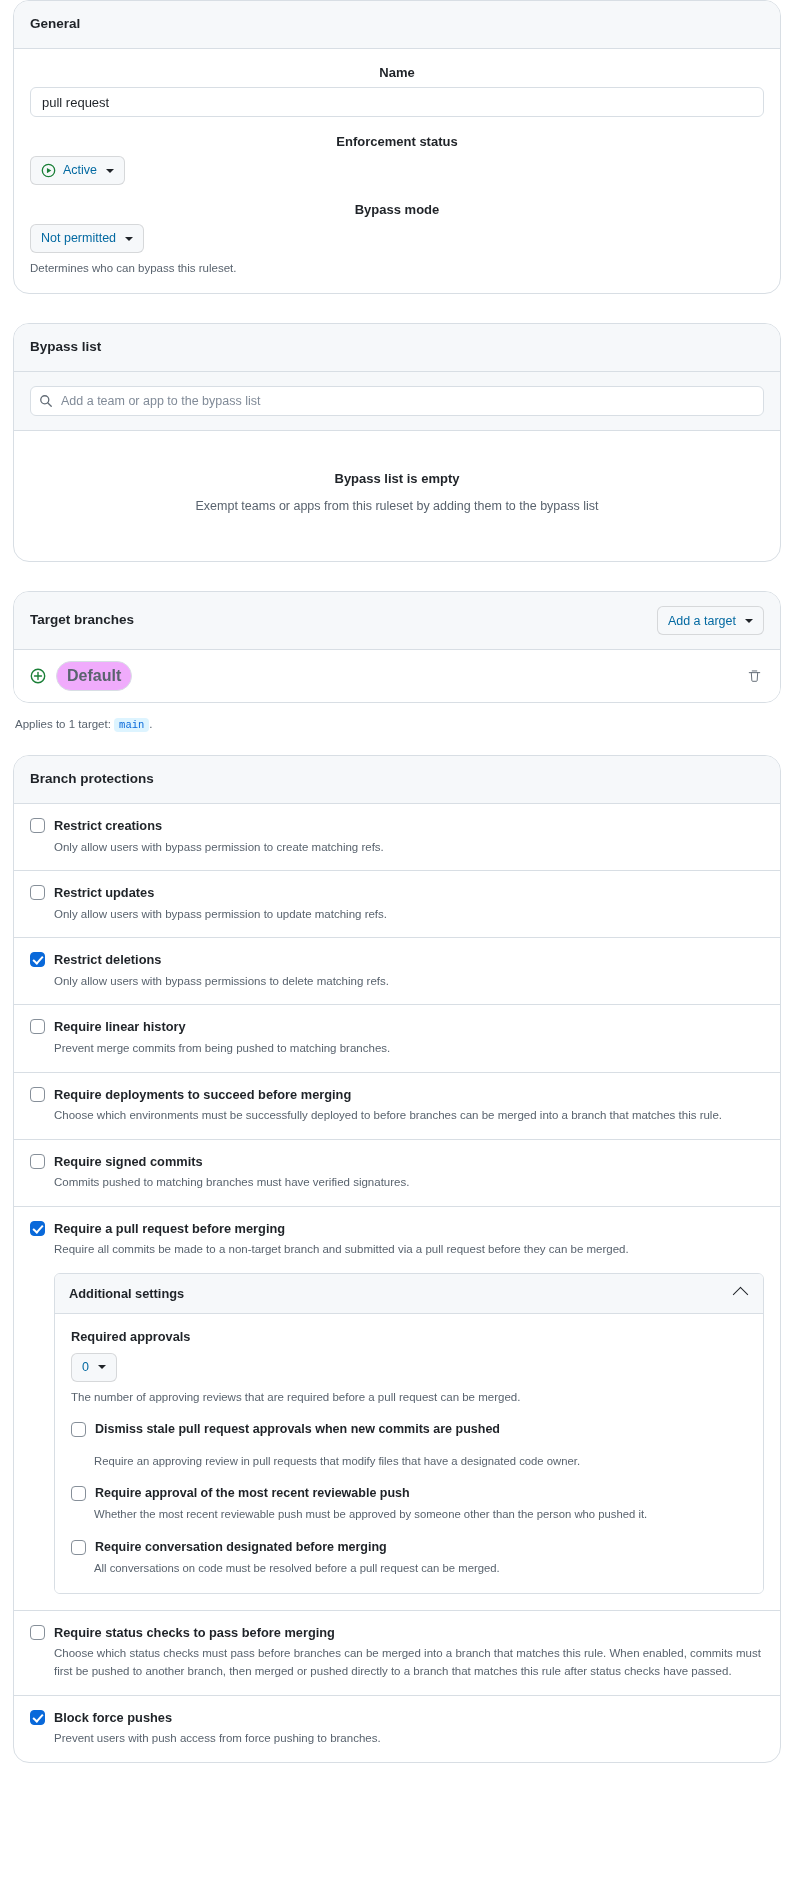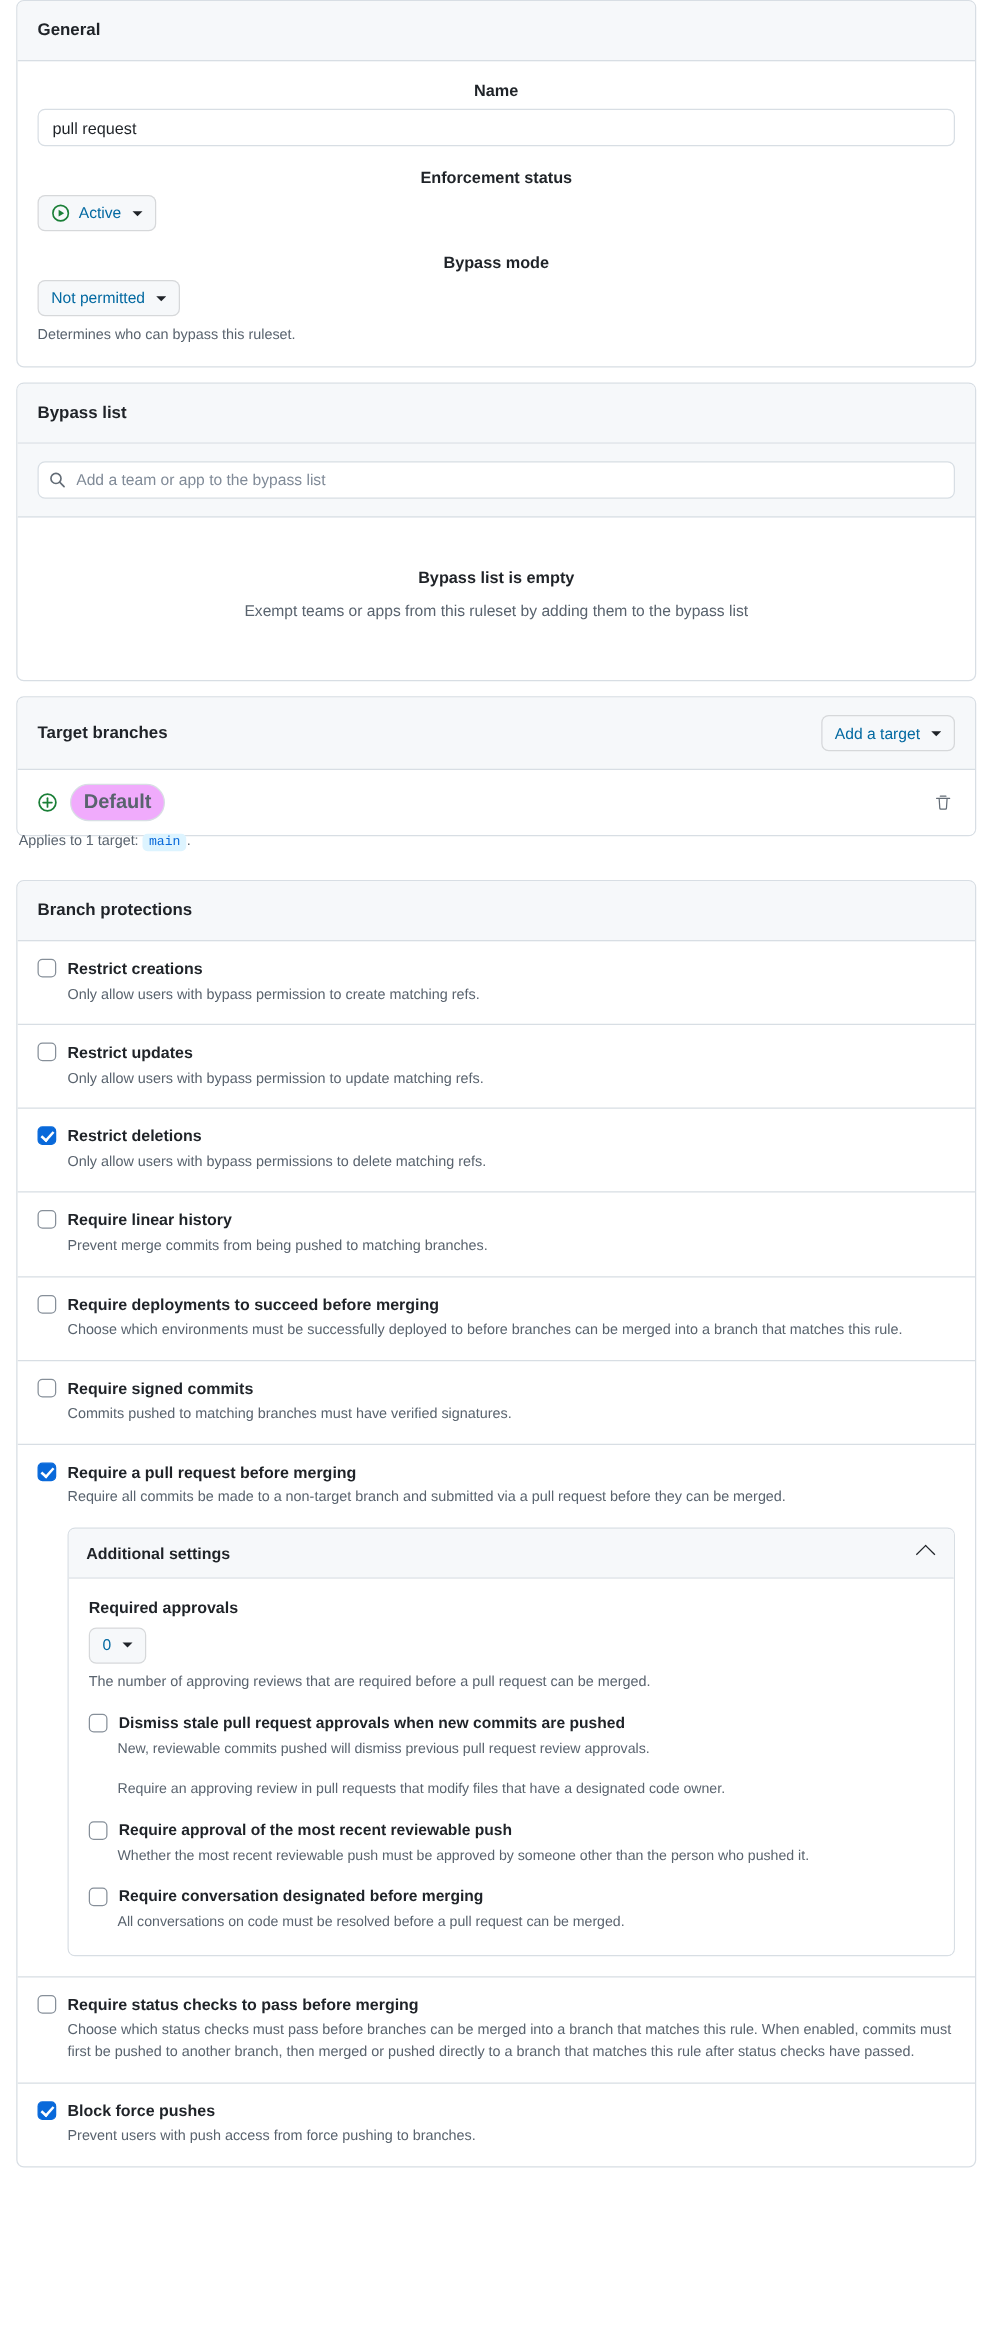--- a/index.html
+++ b/index.html
@@ -11,24 +11,24 @@
     color: #1f2328;
   }
   body {
     width: 794px;
     min-height: 1878px;
     padding: 0 13px;
   }
 
   .card {
     border: 1px solid #d8dee4;
-    border-radius: 6px;
+    border-radius: 16px;
     background: #ffffff;
     overflow: hidden;
-    margin-bottom: 12px;
+    margin-bottom: 29px;
   }
   .card-header {
     background: #f6f8fa;
     border-bottom: 1px solid #d8dee4;
     padding: 14px 16px;
     display: flex;
     align-items: center;
     justify-content: space-between;
     min-height: 48px;
   }
@@ -444,21 +444,20 @@
           <span>0</span>
           <span class="caret"></span>
         </button>
         <div class="hint">The number of approving reviews that are required before a pull request can be merged.</div>
 
         <div class="sub-rule">
           <div class="rule-head">
             <span class="cbx"></span>
             <span class="rule-title">Dismiss stale pull request approvals when new commits are pushed</span>
           </div>
-          <div class="rule-desc">New, reviewable commits pushed will dismiss previous pull request review approvals.</div>
         </div>
 
         <div class="sub-rule">
           <div class="rule-desc">Require an approving review in pull requests that modify files that have a designated code owner.</div>
         </div>
 
         <div class="sub-rule">
           <div class="rule-head">
             <span class="cbx"></span>
             <span class="rule-title">Require approval of the most recent reviewable push</span>

